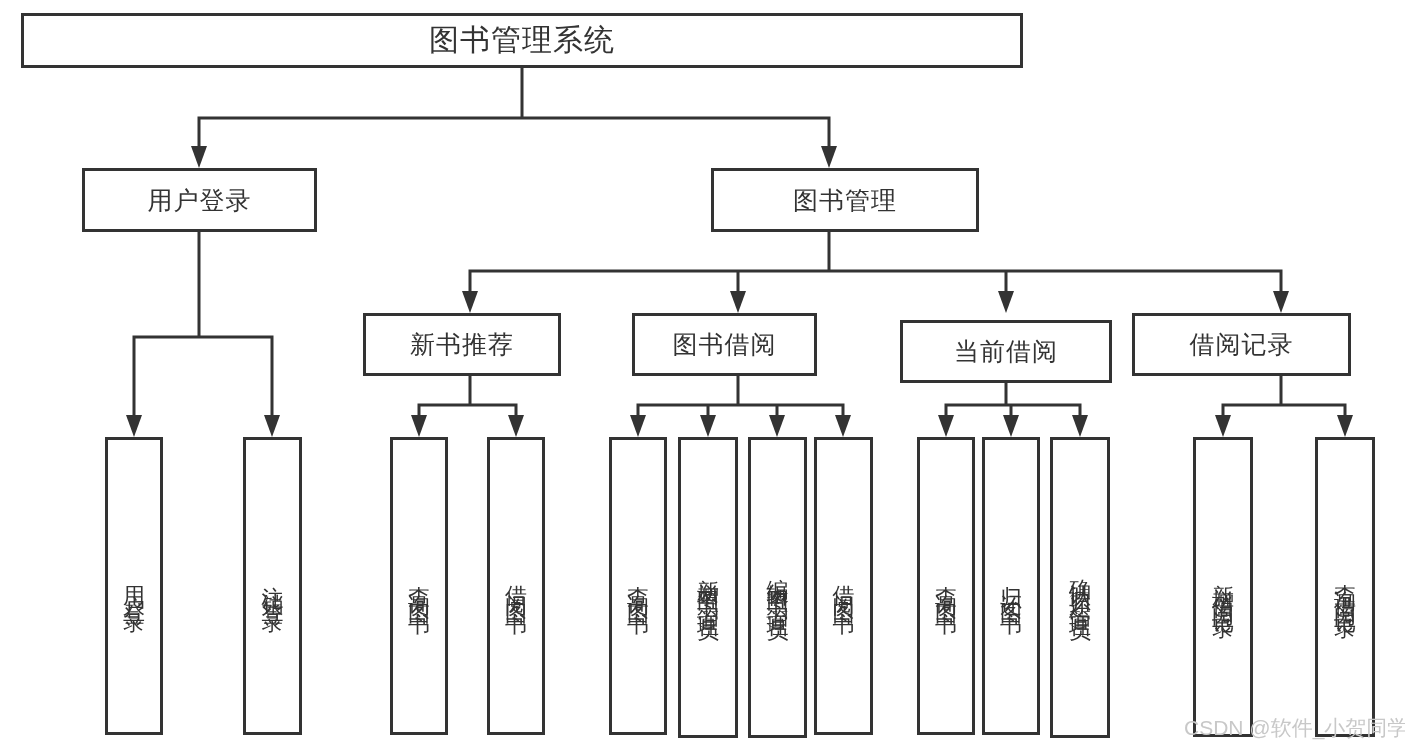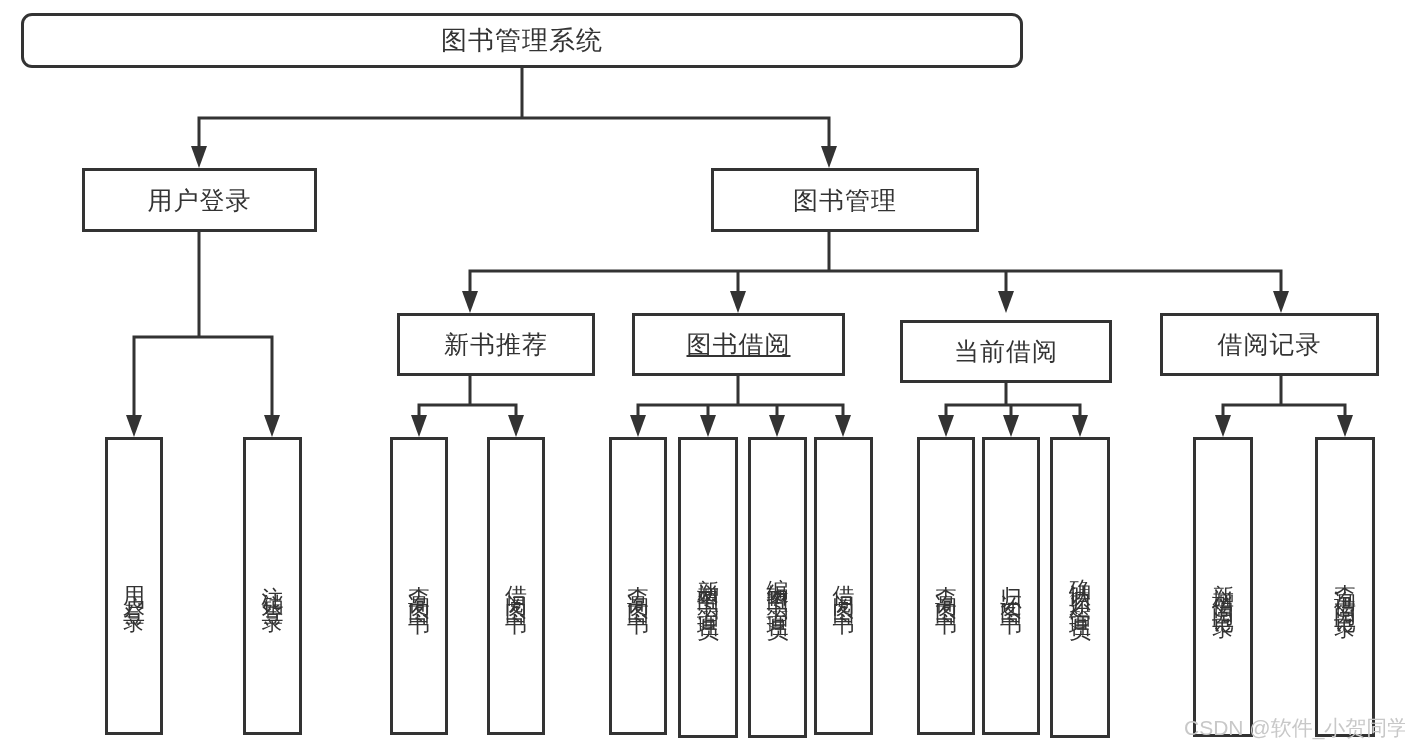--- a/index.html
+++ b/index.html
@@ -39,22 +39,21 @@
     color: var(--text, #333333);
     display: flex;
     align-items: center;
     justify-content: center;
     z-index: 2;
     font-size: 25px;
     letter-spacing: 1px;
     white-space: nowrap;
   }
   .node.title {
-    font-size: 26px;
-    border-radius: 11px;
+    font-size: 30px;
   }
   .vnode {
     position: absolute;
     box-sizing: border-box;
     border: 3px solid var(--line, #333333);
     background: #ffffff;
     color: var(--text, #333333);
     display: flex;
     align-items: center;
     justify-content: center;
@@ -114,24 +113,24 @@
     <path d="M1281,376 L1281,405 M1221.5,405 L1346.5,405 M1223,405 L1223,419 M1345,405 L1345,419"></path>
     <polygon points="1215,415 1231,415 1223,437"></polygon>
     <polygon points="1337,415 1353,415 1345,437"></polygon>
   </svg>
 
   <div class="node title" style="left:21px; top:13px; width:1002px; height:55px;">图书管理系统</div>
 
   <div class="node" style="left:82px; top:168px; width:235px; height:64px;">用户登录</div>
   <div class="node" style="left:711px; top:168px; width:268px; height:64px;">图书管理</div>
 
-  <div class="node" style="left:363px; top:313px; width:198px; height:63px;margin-left:34px;">新书推荐</div>
-  <div class="node" style="left:632px; top:313px; width:213px; height:63px;text-decoration:underline;">图书借阅</div>
+  <div class="node" style="left:363px; top:313px; width:198px; height:63px;">新书推荐</div>
+  <div class="node" style="left:632px; top:313px; width:185px; height:63px;">图书借阅</div>
   <div class="node" style="left:900px; top:320px; width:212px; height:63px;">当前借阅</div>
-  <div class="node" style="left:1160px; top:313px; width:219px; height:63px;">借阅记录</div>
+  <div class="node" style="left:1132px; top:313px; width:219px; height:63px;">借阅记录</div>
 
   <div class="vnode" style="left:105px; top:437px; width:58px; height:298px;">用户登录</div>
   <div class="vnode" style="left:243px; top:437px; width:59px; height:298px;">注销登录</div>
 
   <div class="vnode" style="left:390px; top:437px; width:58px; height:298px;">查询图书</div>
   <div class="vnode" style="left:487px; top:437px; width:58px; height:298px;">借阅图书</div>
 
   <div class="vnode" style="left:609px; top:437px; width:58px; height:298px;">查询图书</div>
   <div class="vnode" style="left:678px; top:437px; width:60px; height:301px; letter-spacing:6px;">新增图书（管理员）</div>
   <div class="vnode" style="left:748px; top:437px; width:59px; height:301px; letter-spacing:6px;">编辑图书（管理员）</div>

